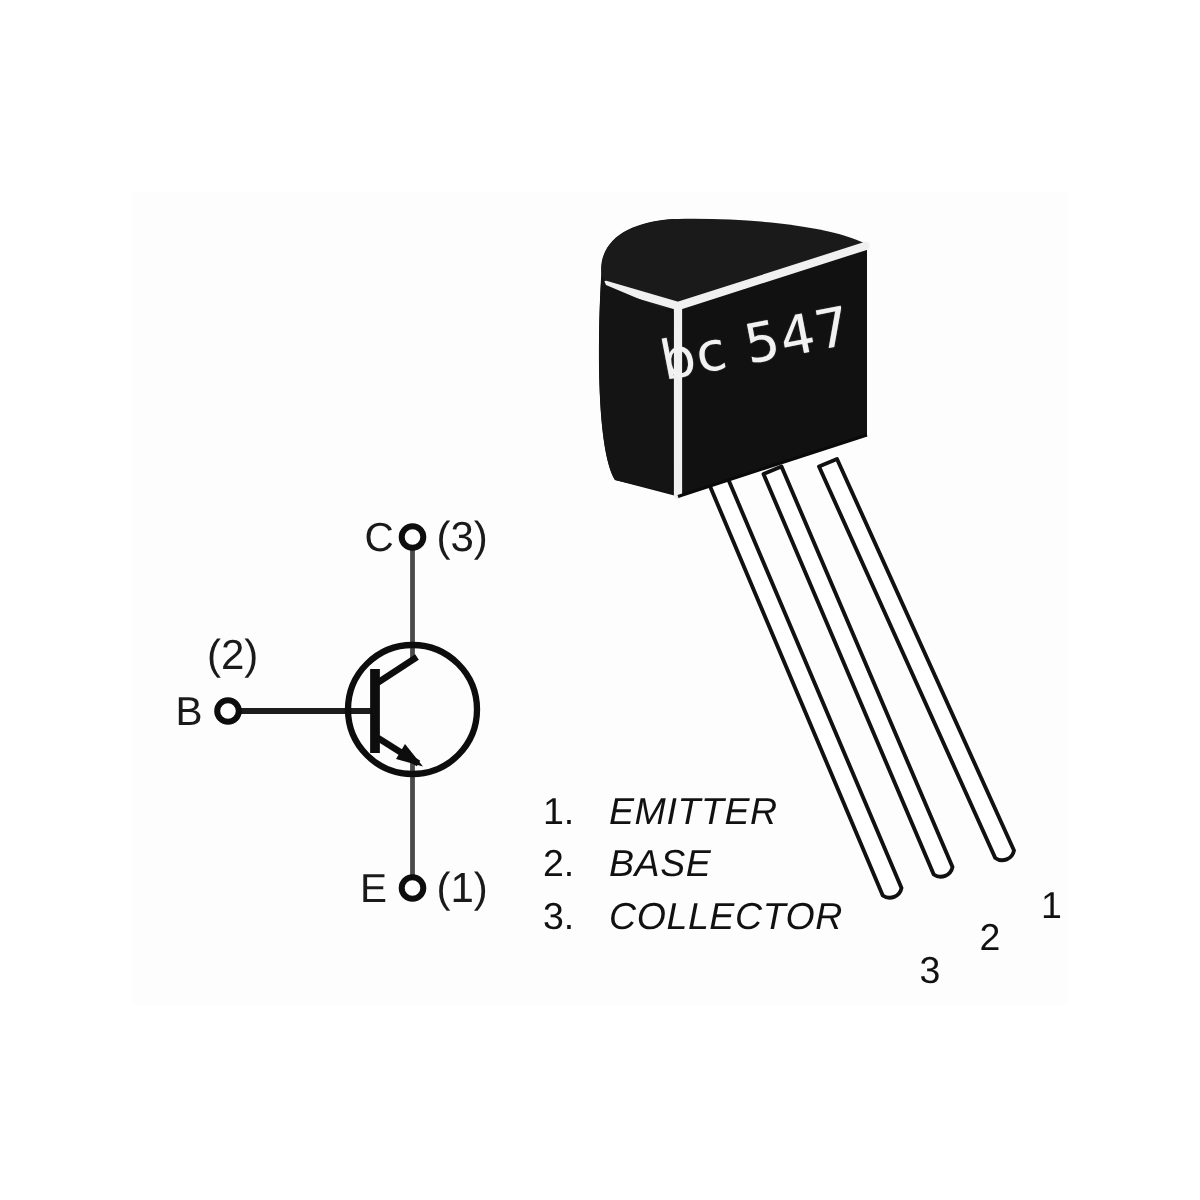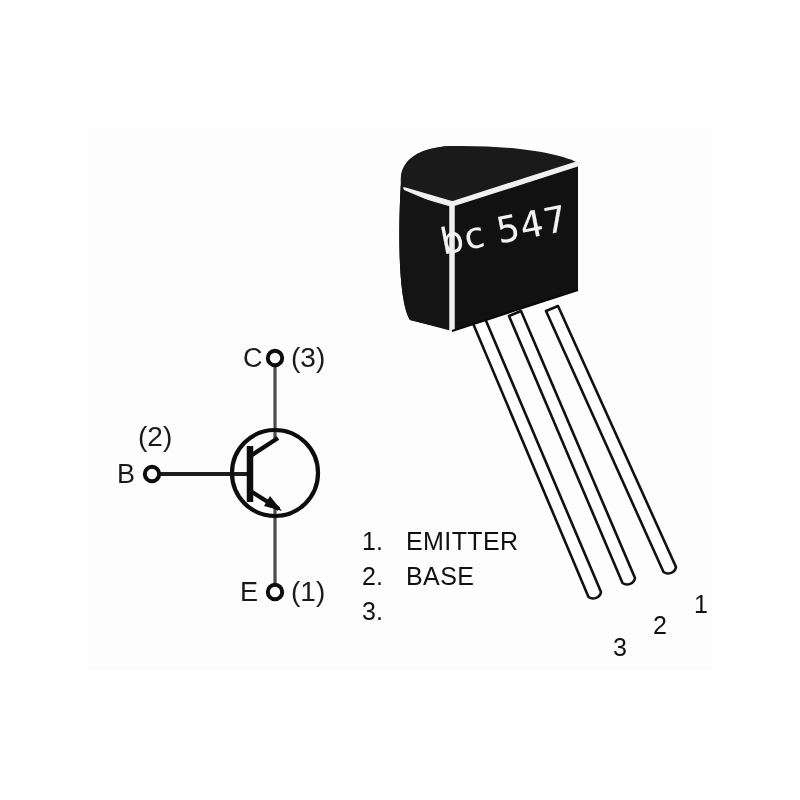--- a/index.html
+++ b/index.html
@@ -69,20 +69,21 @@
   .legend-num {
     position: absolute;
     left: 0px;
     top: 0px;
   }
   .legend-name {
     position: absolute;
     left: 44px;
     top: 0px;
     letter-spacing: 0.4px;
+    font-style: italic;
   }
   
   #part-mark {
     position: absolute;
     left: 437px;
     top: 222px;
     transform: rotate(-11deg);
     transform-origin: left top;
     color: #f2f2f2;
     font-size: 36px;
@@ -187,16 +188,17 @@
     <div class="legend-row">
       <span class="legend-num">1.</span>
       <span class="legend-name">EMITTER</span>
     </div>
     <div class="legend-row">
       <span class="legend-num">2.</span>
       <span class="legend-name">BASE</span>
     </div>
     <div class="legend-row">
       <span class="legend-num">3.</span>
+      <span class="legend-name">COLLECTOR</span>
     </div>
   </div>
 
 </div>
 
 </body></html>

